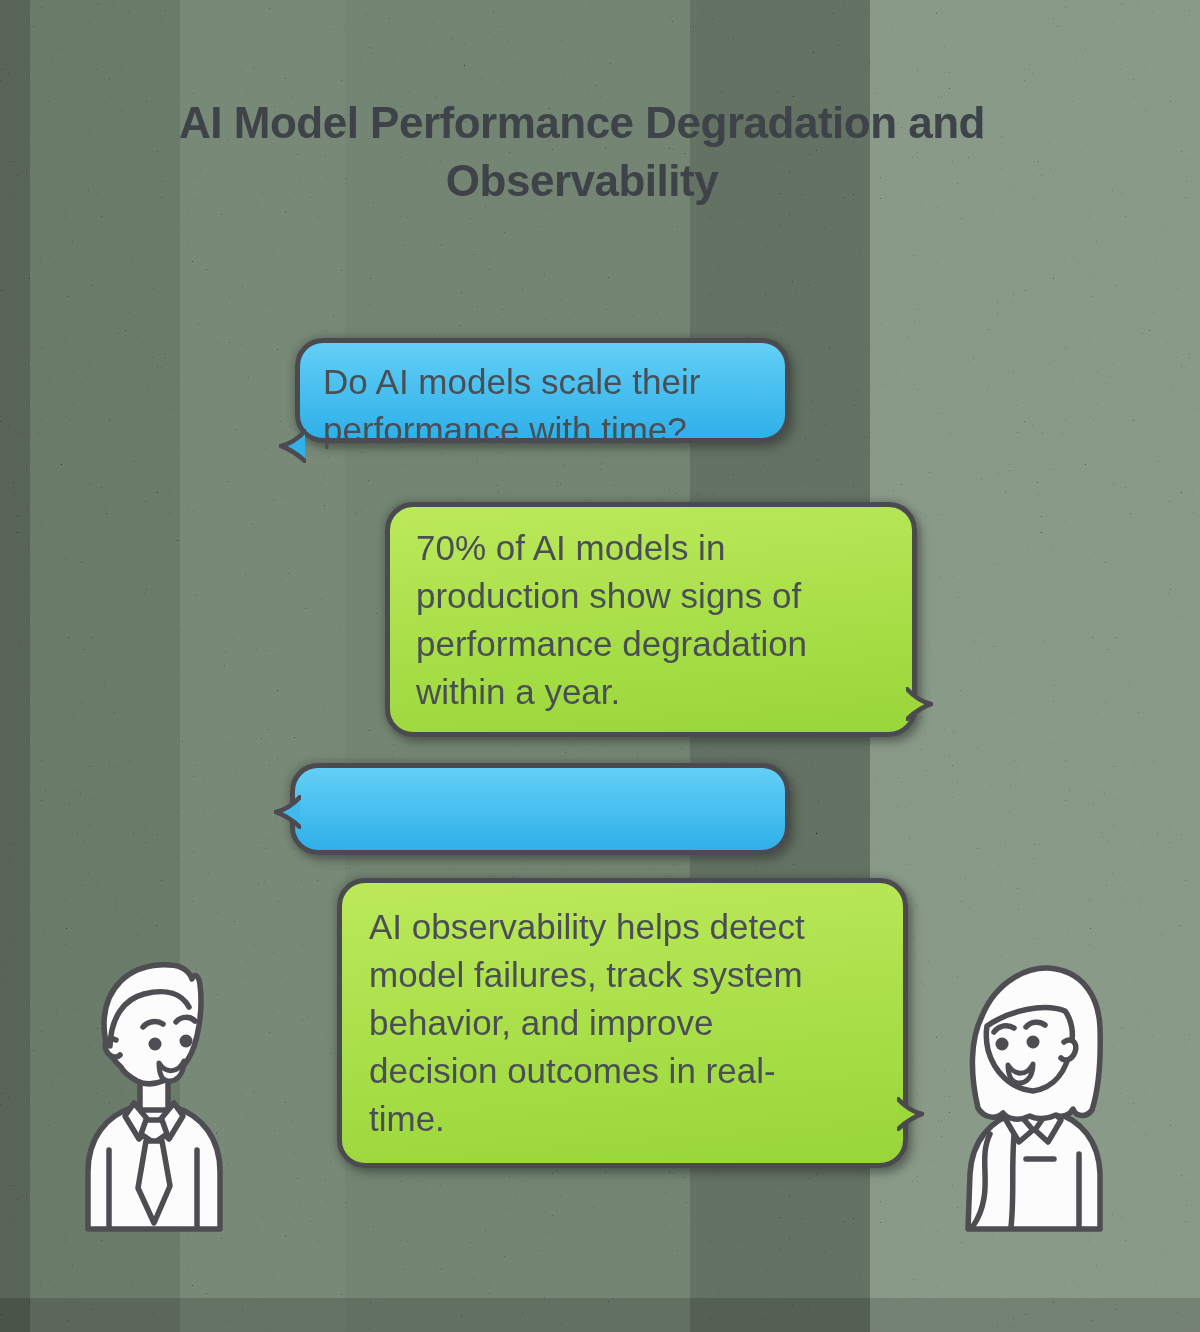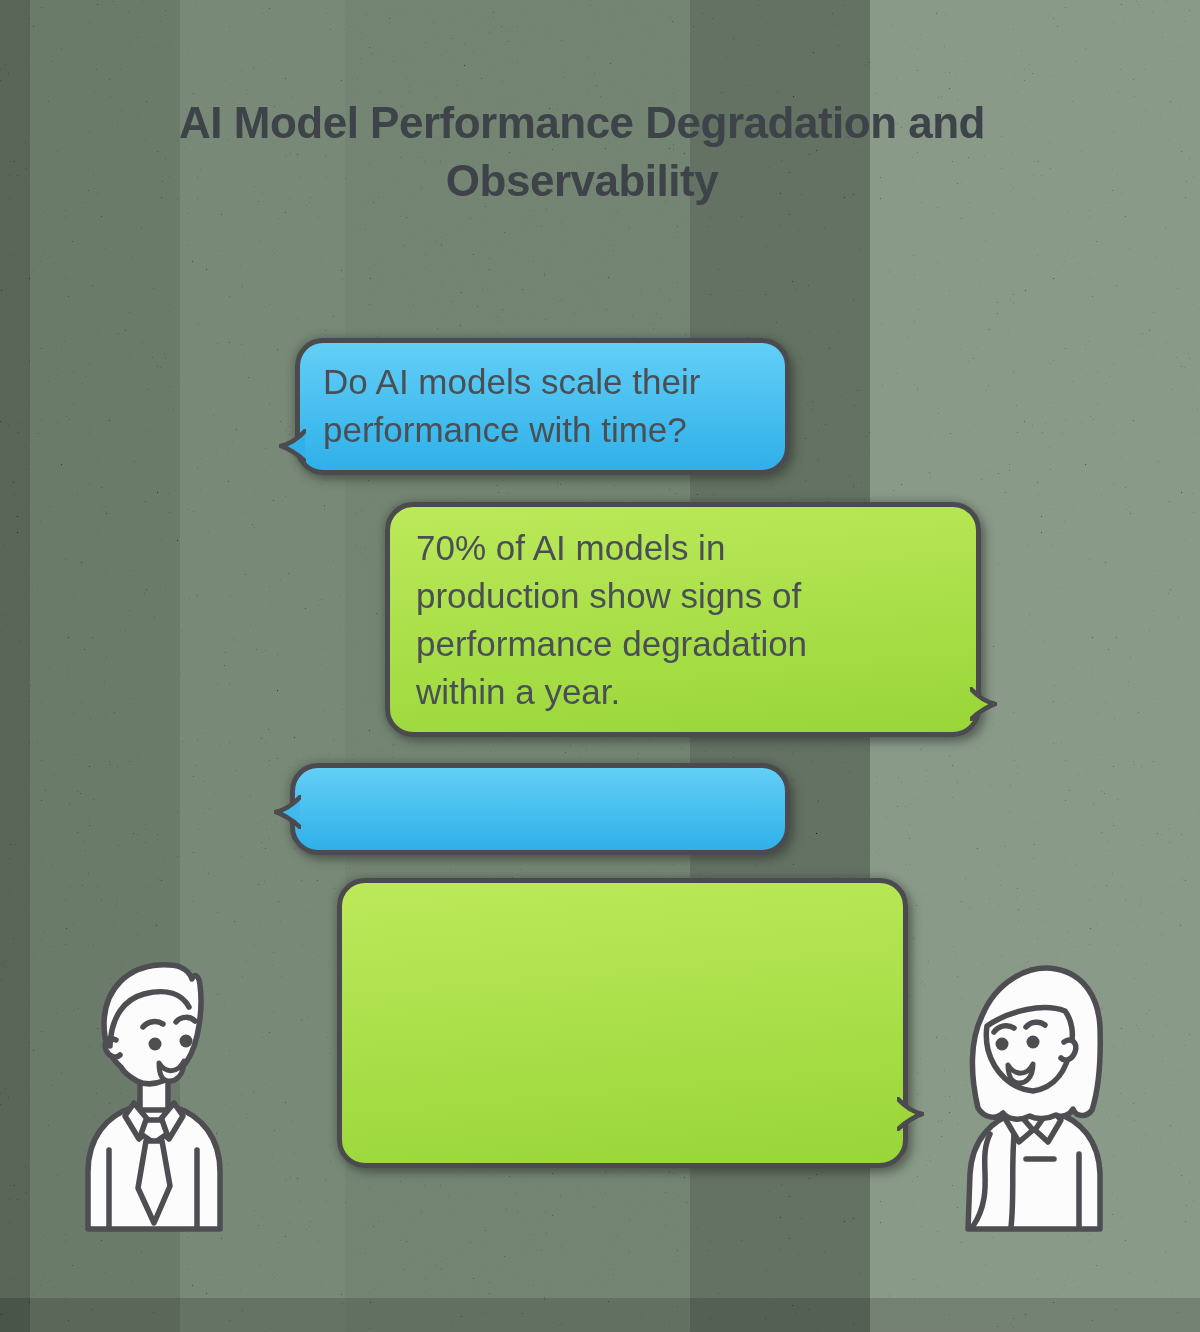--- a/index.html
+++ b/index.html
@@ -31,22 +31,22 @@
     position:absolute;z-index:2;box-sizing:border-box;
     border:5px solid #4a4a4f;border-radius:28px;
     box-shadow:4px 5px 10px rgba(50,56,50,0.55), -2px -2px 7px rgba(50,56,50,0.25);
   }
   .bubble p{
     margin:0;white-space:pre-line;
     font-size:35px;line-height:48px;color:#4a4f55;
   }
   .bubble.blue{background:linear-gradient(180deg,#63cff6 0%,#2fb0e9 100%);}
   .bubble.green{background:linear-gradient(175deg,#bce95a 0%,#98d639 100%);}
-  .b1{left:295px;top:338px;width:495px;height:137px;padding:15px 20px 0 23px;}
-  .g1{left:385px;top:502px;width:596px;height:235px;padding:17px 20px 0 26px;}
+  .b1{left:295px;top:338px;width:495px;height:105px;padding:15px 20px 0 23px;}
+  .g1{left:385px;top:502px;width:532px;height:235px;padding:17px 20px 0 26px;}
   .b2{left:290px;top:763px;width:500px;height:92px;padding:17px 20px 0 26px;}
   .g2{left:337px;top:878px;width:571px;height:290px;padding:20px 20px 0 27px;}
   .tail{position:absolute;z-index:3;}
   .tail-left{left:-21px;}
   .tail-right{right:-21px;}
   .b1 .tail{top:86px;}
   .b2 .tail{top:27px;}
   .g1 .tail{top:180px;}
   .g2 .tail{top:214px;}
   .avatar{position:absolute;z-index:2;}
@@ -93,20 +93,25 @@
   <div class="bubble blue b2">
     <svg class="tail tail-left" width="27" height="34" xmlns="http://www.w3.org/2000/svg">
       <path d="M26,2 C18,11 10,15 2,17 C11,20 18,25 26,32" fill="#40b9ec" stroke="#4a4a4f" stroke-width="4.5" stroke-linecap="round"></path>
     </svg>
   </div>
 
   <div class="bubble green g2">
     <svg class="tail tail-right" width="27" height="34" xmlns="http://www.w3.org/2000/svg">
       <path d="M1,2 C9,11 17,15 25,17 C16,20 9,25 1,32" fill="#9ed73b" stroke="#4a4a4f" stroke-width="4.5" stroke-linecap="round"></path>
     </svg>
+    <p>AI observability helps detect
+model failures, track system
+behavior, and improve
+decision outcomes in real-
+time.</p>
   </div>
 
   <svg class="avatar man" width="156" height="272" viewBox="0 0 156 272" xmlns="http://www.w3.org/2000/svg">
     <g fill="#fcfcfc" stroke="#4d4d52" stroke-width="5.5" stroke-linecap="round" stroke-linejoin="round">
       <path d="M12,269 L12,212 C12,178 30,156 57,147 L78,140 L99,147 C126,156 144,178 144,212 L144,269 Z"></path>
       <path d="M33,190 L33,266" fill="none"></path>
       <path d="M121,190 L121,266" fill="none"></path>
       <path d="M64,118 L64,150 L92,150 L92,118"></path>
       <path d="M58,143 L77,166 L63,179 L49,156 Z"></path>
       <path d="M98,143 L79,166 L93,179 L107,156 Z"></path>

